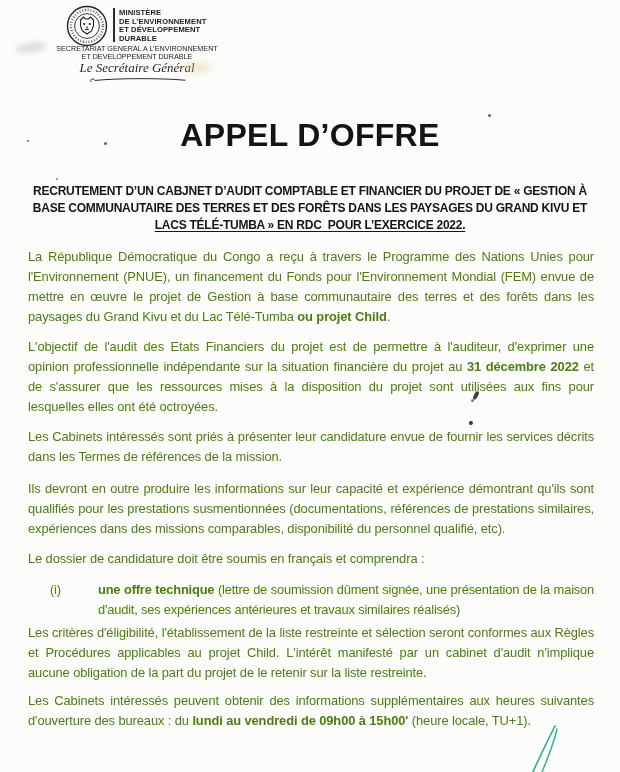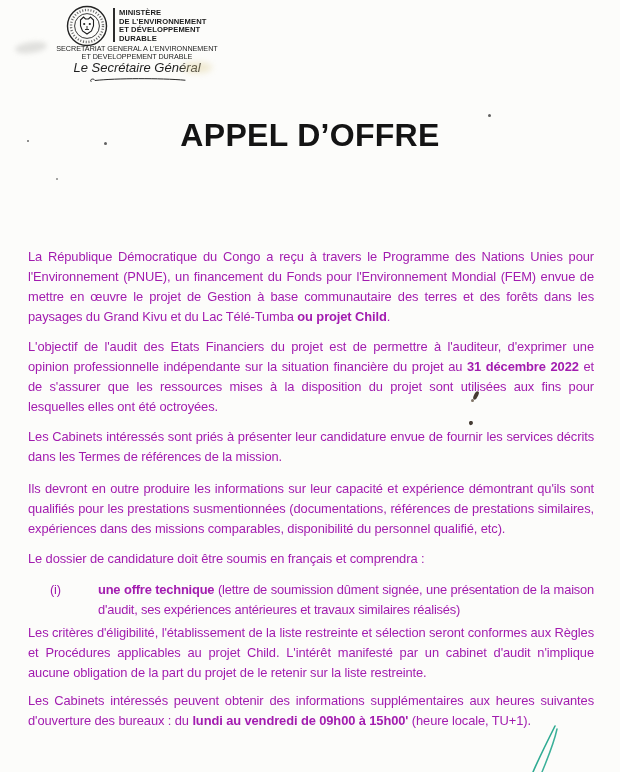--- a/index.html
+++ b/index.html
@@ -9,31 +9,31 @@
     overflow:hidden;
   }
   
   .seal{position:absolute;left:66px;top:5px;width:42px;height:42px;}
   .hdr-divider{position:absolute;left:113px;top:8px;width:2px;height:34px;background:#2b2b2b;}
   .ministry{position:absolute;left:119px;top:9px;font-weight:bold;font-size:7.6px;
     line-height:8.6px;color:#1c1c1c;letter-spacing:.1px;}
   .secretariat{position:absolute;left:50px;top:45px;width:174px;text-align:center;
     font-weight:normal;font-size:7.2px;line-height:8.2px;color:#1c1c1c;}
   .sig{position:absolute;left:50px;top:60px;width:174px;text-align:center;
-    font-family:Liberation Sans, sans-serif;font-style:italic;font-size:13px;color:#1f1f1f;}
+    font-family:Liberation Serif, serif;font-style:italic;font-size:13px;color:#1f1f1f;}
   .sig-flourish{position:absolute;left:88px;top:77px;width:100px;height:6px;}
   
   .title{position:absolute;left:0;top:117px;width:100%;text-align:center;
     font-size:32px;font-weight:bold;color:#141414;letter-spacing:.3px;}
   .subtitle{position:absolute;left:18px;right:18px;top:183px;text-align:center;
     font-weight:bold;font-size:12px;line-height:17px;color:#151515;letter-spacing:-0.25px;}
   .subtitle .u{text-decoration:underline;text-underline-offset:2px;}
   
   .body{position:absolute;left:28px;right:26px;top:247px;font-size:12.9px;
-    line-height:20px;letter-spacing:-0.1px;text-align:justify;color:#a21caf;}
+    line-height:20px;letter-spacing:-0.1px;text-align:justify;color:#4d7c0f;}
   .body p{margin:0 0 10px 0;}
   .body p.mb6{margin-bottom:12px;}
   .body p.mb11{margin-bottom:11px;}
   .body p.mb8{margin-bottom:8px;}
   .body p.mb0{margin-bottom:0;}
   .b{font-weight:bold;}
   .list{margin:0 0 3px 0;}
   .li{display:flex;margin:0;letter-spacing:-0.2px;}
   .li .marker{flex:0 0 auto;width:48px;margin-left:22px;}
   .li .li-text{flex:1;text-align:justify;}
@@ -84,20 +84,25 @@
     <div>ET DEVELOPPEMENT DURABLE</div>
   </div>
 
   <div class="sig">Le Secrétaire Général</div>
   <svg class="sig-flourish" viewBox="0 0 100 6" aria-hidden="true">
     <path d="M3 4.5 c-2 -2.5 3 -3.5 4 -1 C 28 1.2, 72 1, 97 3.2" stroke="#2a2a2a" stroke-width="1" fill="none" stroke-linecap="round"></path>
   </svg>
 
   <div class="title">APPEL D’OFFRE</div>
 
+  <div class="subtitle">
+    <div>RECRUTEMENT D’UN CABJNET D’AUDIT COMPTABLE ET FINANCIER DU PROJET DE « GESTION À</div>
+    <div>BASE COMMUNAUTAIRE DES TERRES ET DES FORÊTS DANS LES PAYSAGES DU GRAND KIVU ET</div>
+    <div class="u">LACS TÉLÉ-TUMBA » EN RDC&nbsp; POUR L’EXERCICE 2022.</div>
+  </div>
 
   <div class="body">
 
     <p><span>La République Démocratique du Congo a reçu à travers le Programme des Nations Unies pour l'Environnement (PNUE), un financement du Fonds pour l'Environnement Mondial (FEM) envue de mettre en œuvre le projet de Gestion à base communautaire des terres et des forêts dans les paysages du Grand Kivu et du Lac Télé-Tumba </span><span class="b">ou projet Child</span><span>.</span></p>
 
     <p><span>L'objectif de l'audit des Etats Financiers du projet est de permettre à l'auditeur, d'exprimer une opinion professionnelle indépendante sur la situation financière du projet au </span><span class="b">31 décembre 2022</span><span> et de s'assurer que les ressources mises à la disposition du projet sont utilisées aux fins pour lesquelles elles ont été octroyées.</span></p>
 
     <p class="mb6">Les Cabinets intéressés sont priés à présenter leur candidature envue de fournir les services décrits dans les Termes de références de la mission.</p>
 
     <p>Ils devront en outre produire les informations sur leur capacité et expérience démontrant qu'ils sont qualifiés pour les prestations susmentionnées (documentations, références de prestations similaires, expériences dans des missions comparables, disponibilité du personnel qualifié, etc).</p>

